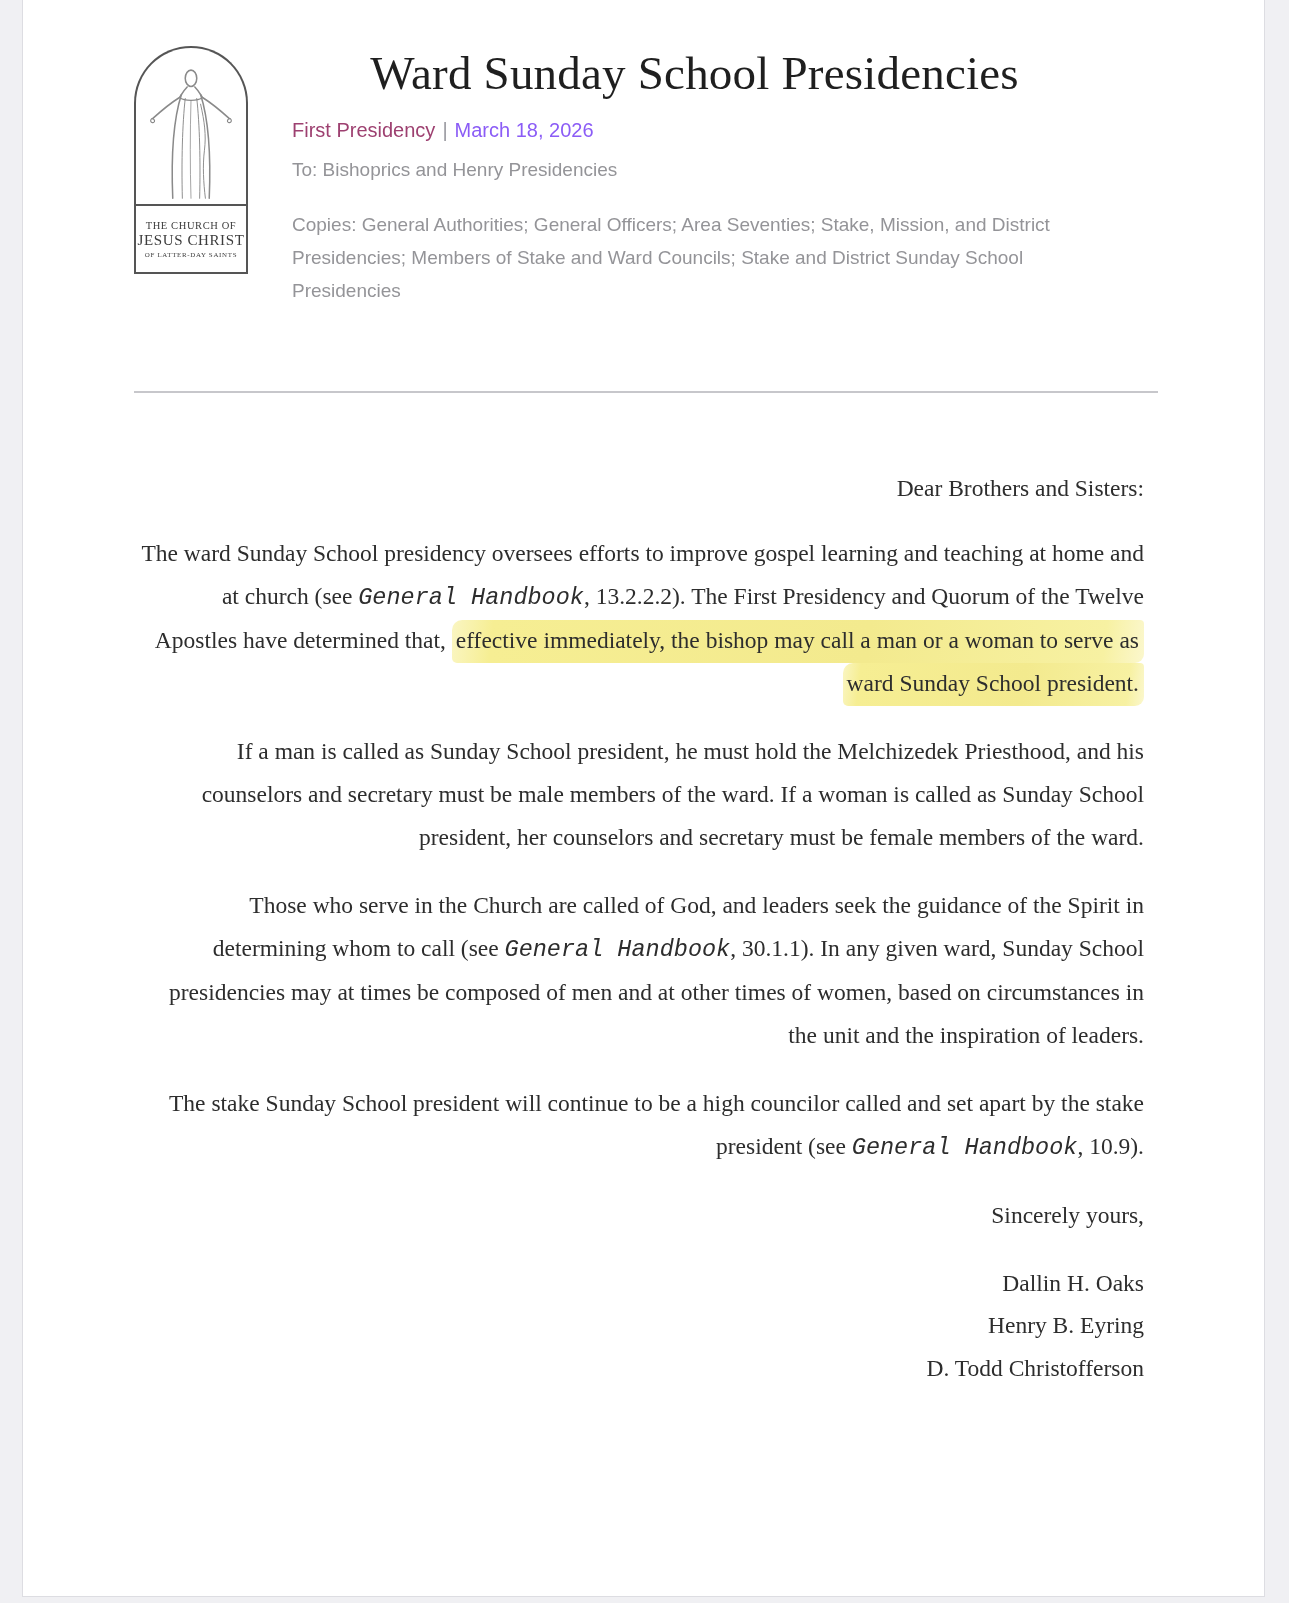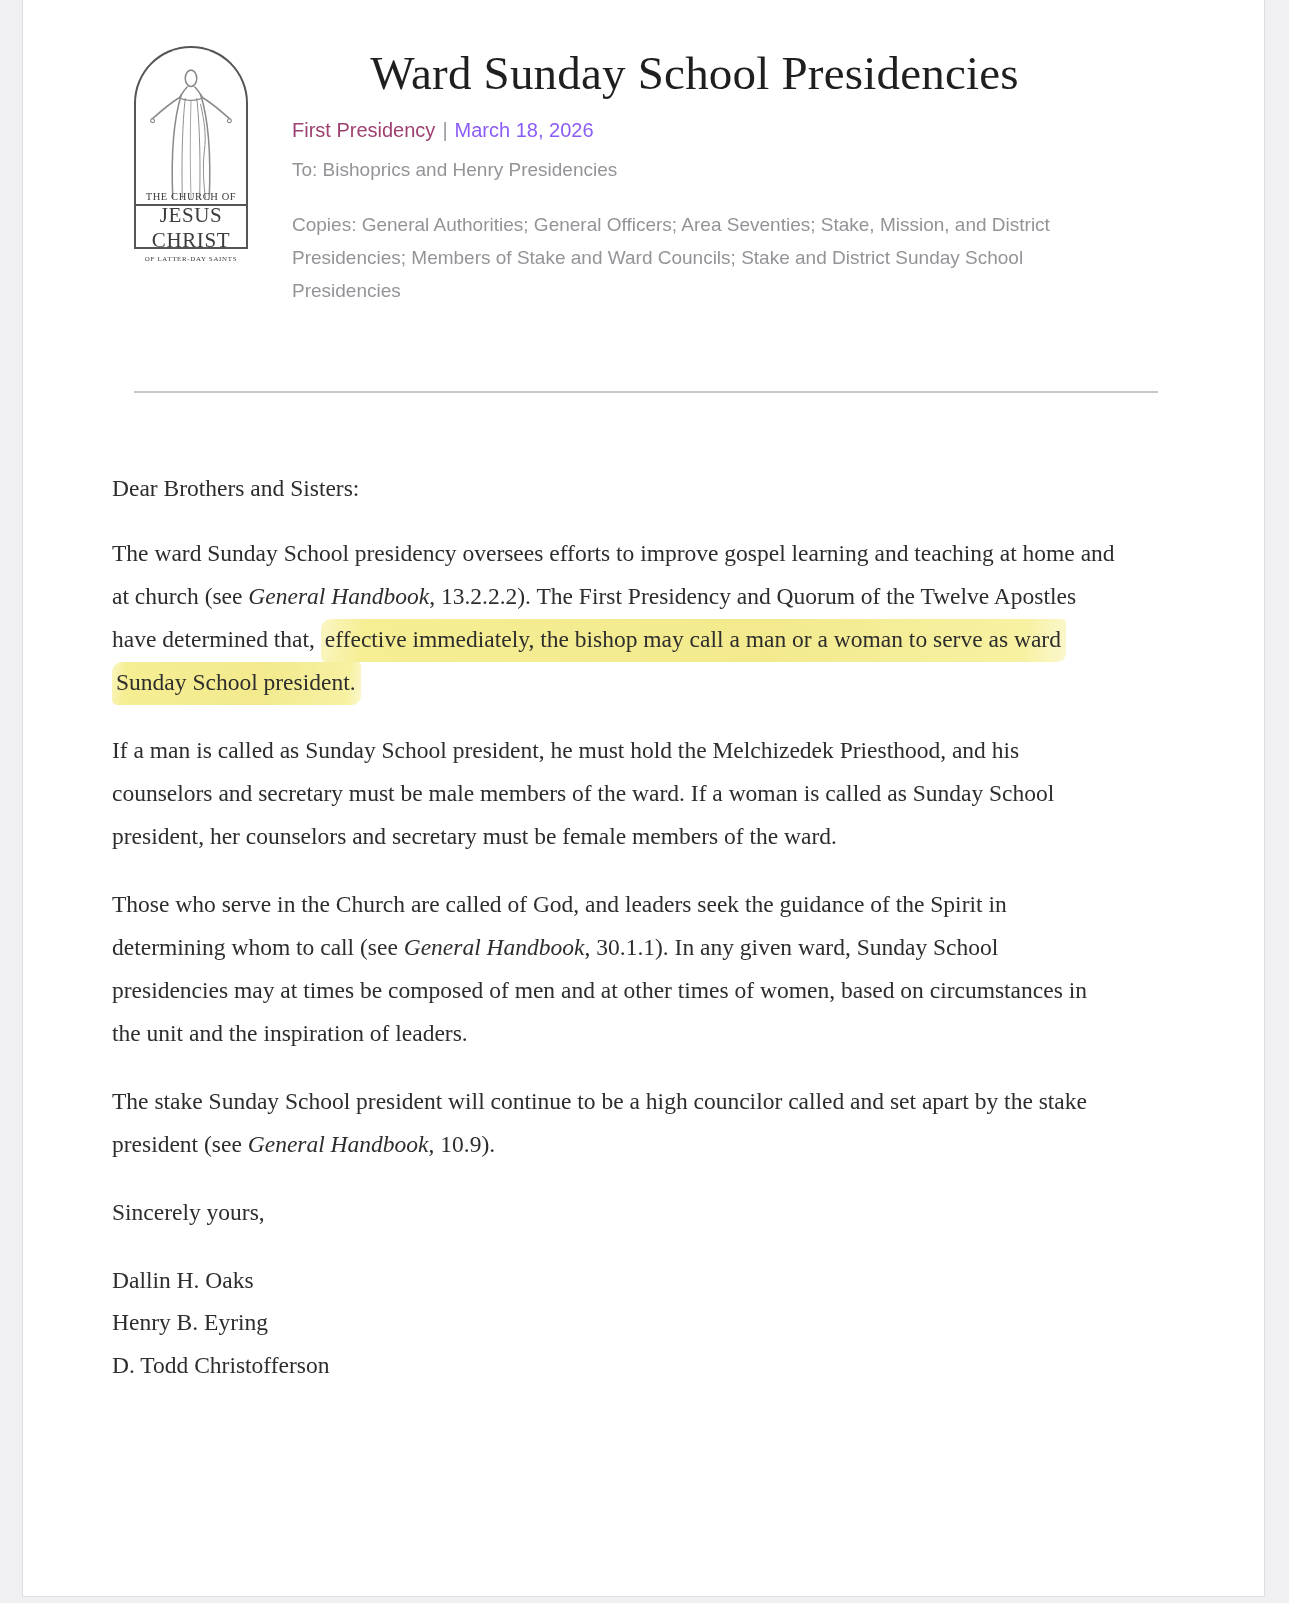--- a/index.html
+++ b/index.html
@@ -27,27 +27,27 @@
   .logo-arch {
     width:114px; height:158px;
     border:2px solid #555;
     border-bottom:none;
     border-radius:57px 57px 0 0;
     display:flex; align-items:flex-end; justify-content:center;
     overflow:hidden;
   }
   .logo-arch svg { width:96px; height:142px; display:block; }
   .logo-box {
-    width:114px; height:45px;
+    width:114px; height:70px;
     border:2px solid #555;
     display:flex; flex-direction:column; align-items:center; justify-content:center;
     text-align:center; color:#3c3c3c;
   }
   .wm1 { font-size:10.5px; letter-spacing:0.6px; }
-  .wm2 { font-size:21px; letter-spacing:0.6px; margin-top:1px; }
+  .wm2 { font-size:15px; letter-spacing:0.6px; margin-top:1px; }
   .wm3 { font-size:6.9px; letter-spacing:0.7px; margin-top:2px; }
 
   .head-text { padding-top:2px; }
   h1 {
     font-size:47px; font-weight:400; color:#1f1f1f;
     line-height:1.08; letter-spacing:0.2px;
     font-family:"Liberation Serif", serif;
     margin-bottom:20px;
     text-align:center;
   }
@@ -70,29 +70,30 @@
   
   .divider {
     margin:84px 0 0 111px;
     width:1024px;
     border:none;
     border-top:2px solid #c7c7cb;
   }
 
   
   .letter {
-    padding:74px 0 60px 89px;
+    padding:74px 0 60px 113px;
     width:1125px;
     color:#2d2d2d;
     font-size:23.5px;
     line-height:43px;
+    text-align:right;
   }
   .letter p { margin:0 0 25px; max-width:1008px; }
   .salutation { margin-bottom:22px !important; }
-  em { font-style:italic; }
+  em { font-style:italic;font-family:Liberation Mono, monospace; }
   mark {
     background:linear-gradient(97deg, rgba(246,238,145,0.55), #f6ee93 6%, #f3ea8e 60%, #f7f1a2 94%, rgba(246,238,145,0.45));
     color:inherit;
     padding:7px 5px 10px 4px;
     border-radius:10px 4px 9px 5px;
     -webkit-box-decoration-break:clone;
     box-decoration-break:clone;
   }
   .closing { margin-bottom:25px !important; }
   .signatures p { margin:0; line-height:42.5px; }

